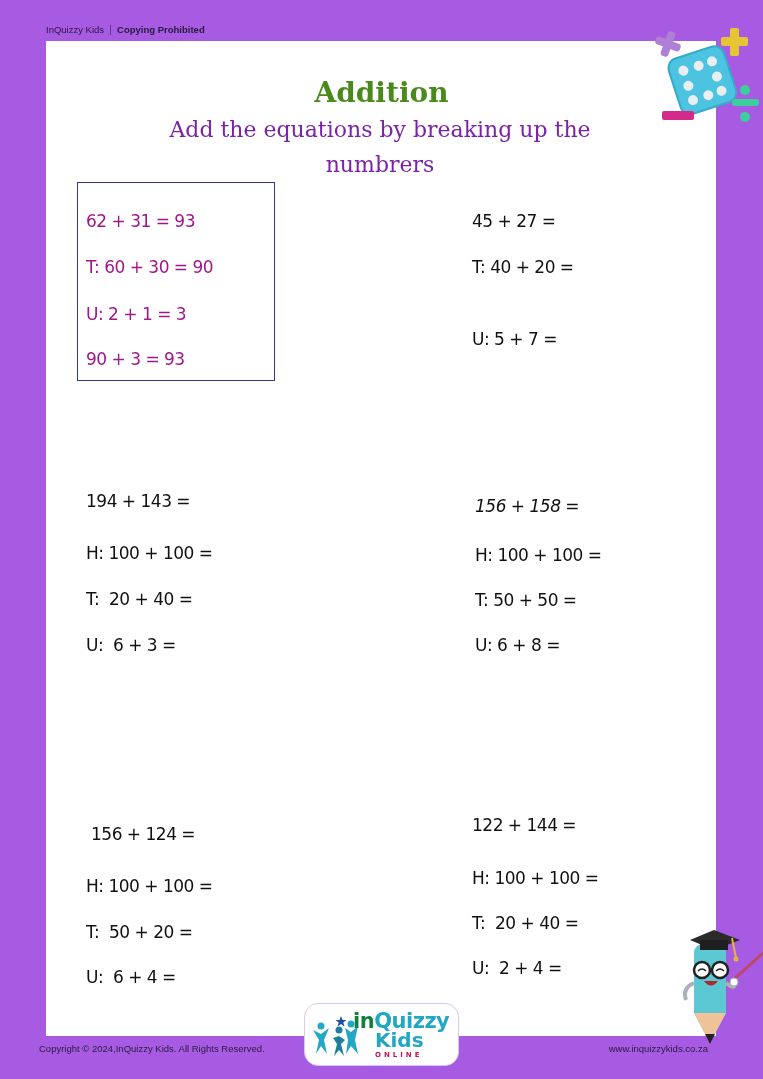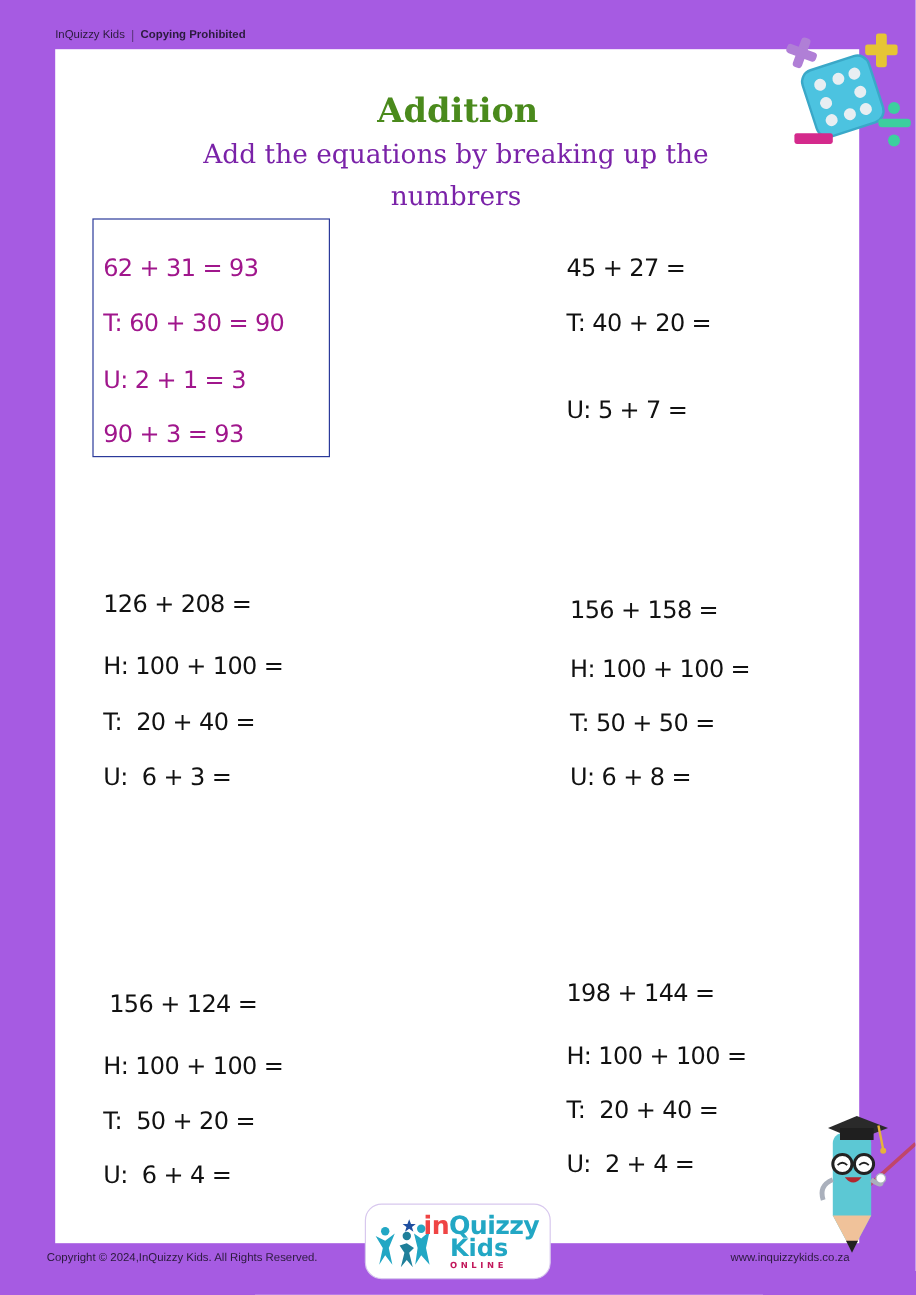--- a/index.html
+++ b/index.html
@@ -39,21 +39,21 @@
   }
 
   .example-box {
     position: absolute; left: 77px; top: 182px;
     width: 198px; height: 199px;
     border: 1.5px solid #2b3a9a;
   }
   .eq {
     position: absolute;
     font-family: "DejaVu Sans", sans-serif;
-    font-size: 20px; letter-spacing: -0.5px;
+    font-size: 17px; letter-spacing: -0.5px;
     color: #111111;
     white-space: pre;
   }
   .eq.magenta { color: #a0168c; }
 
   
   .dice-deco { position: absolute; left: 648px; top: 24px; width: 115px; height: 105px; }
   .pencil-deco { position: absolute; left: 674px; top: 918px; width: 89px; height: 130px; }
 
   .footer-left {
@@ -68,21 +68,21 @@
     position: absolute; left: 304px; top: 1003px;
     width: 155px; height: 63px;
     background: #ffffff; border-radius: 14px;
     border: 1px solid #d8c8ee;
   }
   .logo-badge .word1 {
     position: absolute; left: 48px; top: 5px;
     font-family: "DejaVu Sans", sans-serif; font-weight: bold;
     font-size: 21px; color: #22a7c4; letter-spacing: -0.5px;
   }
-  .logo-badge .word1 .i { color: #ef4444; }
+  .logo-badge .word1 .i { color: #15803d; }
   .logo-badge .word2 {
     position: absolute; left: 52px; top: 24px;
     font-family: "DejaVu Sans", sans-serif; font-weight: bold;
     font-size: 20px; color: #22a7c4; margin-left: 18px;
   }
   .logo-badge .word3 {
     position: absolute; left: 70px; top: 47px;
     font-family: "DejaVu Sans", sans-serif; font-weight: bold;
     font-size: 7px; letter-spacing: 3px; color: #c2185b;
   }
@@ -105,36 +105,36 @@
 <div class="example-box"></div>
 <div class="eq magenta" style="left:86px; top:211px;">62 + 31 = 93</div>
 <div class="eq magenta" style="left:86px; top:257px;">T: 60 + 30 = 90</div>
 <div class="eq magenta" style="left:86px; top:304px;">U: 2 + 1 = 3</div>
 <div class="eq magenta" style="left:86px; top:349px;">90 + 3 = 93</div>
 
 <div class="eq" style="left:472px; top:211px;">45 + 27 =</div>
 <div class="eq" style="left:472px; top:257px;">T: 40 + 20 =</div>
 <div class="eq" style="left:472px; top:304px;margin-top:25px;">U: 5 + 7 =</div>
 
-<div class="eq" style="left:86px; top:491px;">126 + 208 =</div>
+<div class="eq" style="left:86px; top:491px;">194 + 143 =</div>
 <div class="eq" style="left:86px; top:543px;">H: 100 + 100 =</div>
 <div class="eq" style="left:86px; top:589px;">T:  20 + 40 =</div>
 <div class="eq" style="left:86px; top:635px;">U:  6 + 3 =</div>
 
-<div class="eq" style="left:475px; top:496px;">156 + 158 =</div>
+<div class="eq" style="left:475px; top:496px;font-style:italic;">156 + 158 =</div>
 <div class="eq" style="left:475px; top:545px;">H: 100 + 100 =</div>
 <div class="eq" style="left:475px; top:590px;">T: 50 + 50 =</div>
 <div class="eq" style="left:475px; top:635px;">U: 6 + 8 =</div>
 
 <div class="eq" style="left:91px; top:824px;">156 + 124 =</div>
 <div class="eq" style="left:86px; top:876px;">H: 100 + 100 =</div>
 <div class="eq" style="left:86px; top:922px;">T:  50 + 20 =</div>
 <div class="eq" style="left:86px; top:967px;">U:  6 + 4 =</div>
 
-<div class="eq" style="left:472px; top:815px;">198 + 144 =</div>
+<div class="eq" style="left:472px; top:815px;">122 + 144 =</div>
 <div class="eq" style="left:472px; top:868px;">H: 100 + 100 =</div>
 <div class="eq" style="left:472px; top:913px;">T:  20 + 40 =</div>
 <div class="eq" style="left:472px; top:958px;">U:  2 + 4 =</div>
 
 <svg class="dice-deco" viewBox="0 0 115 105">
 
   <g transform="translate(20,20) rotate(20)">
     <rect x="-4" y="-13" width="8" height="26" rx="3" fill="#b07fd6"></rect>
     <rect x="-13" y="-4" width="26" height="8" rx="3" fill="#b07fd6"></rect>
   </g>

